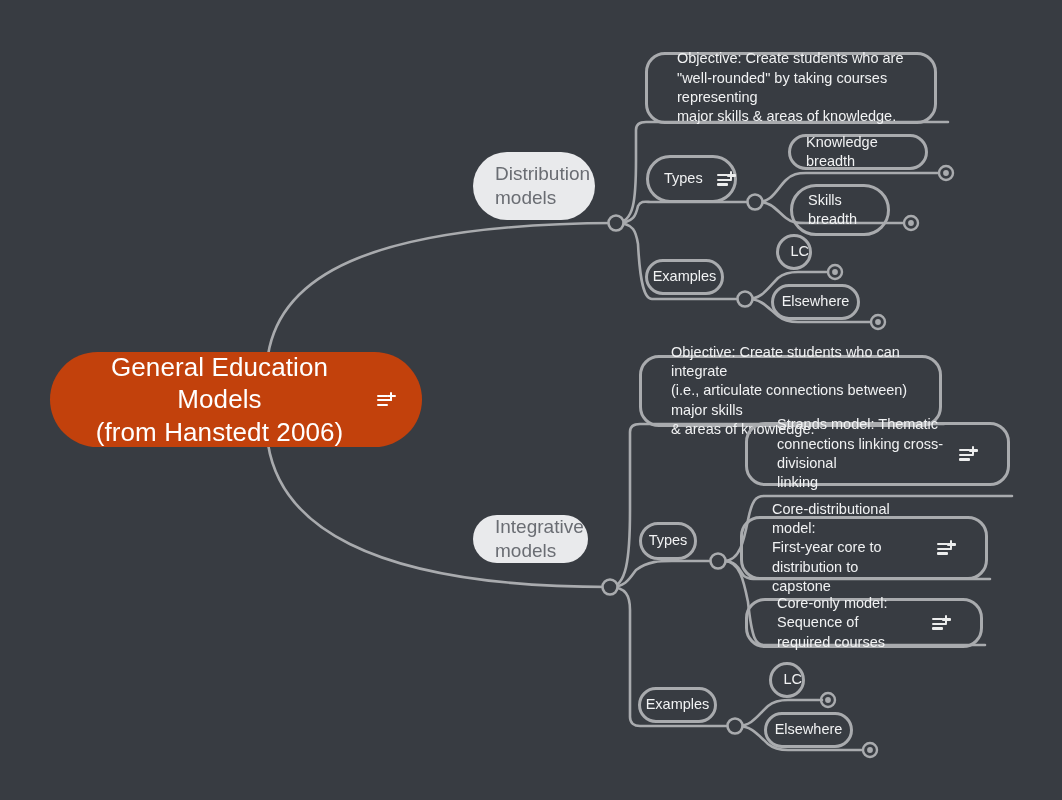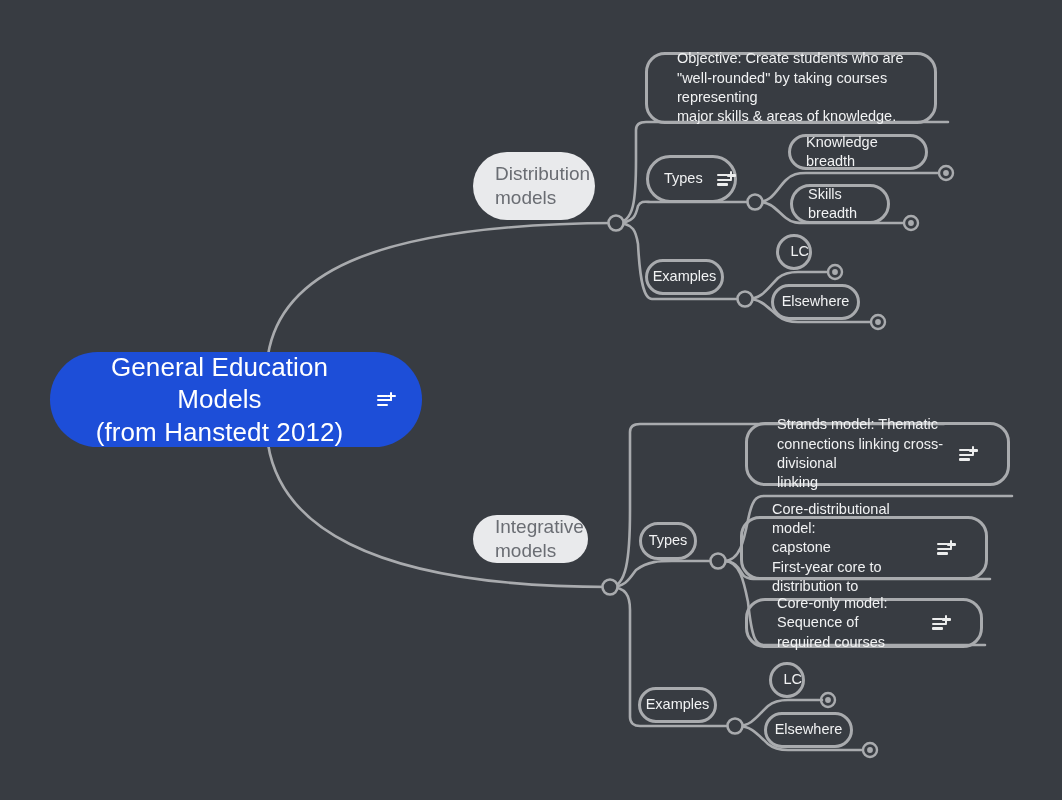--- a/index.html
+++ b/index.html
@@ -26,21 +26,21 @@
   .node {
     position: absolute;
     box-sizing: border-box;
     display: flex;
     align-items: center;
     z-index: 5;
   }
 
   
   .root {
-    background: #1d4ed8;
+    background: #c2410c;
     border-radius: 48px;
     color: #ffffff;
     padding: 0 26px;
     justify-content: space-between;
   }
   .root .label {
     font-size: 26px;
     line-height: 1.25;
     text-align: center;
     flex: 1;
@@ -186,21 +186,21 @@
       <g>
         <circle cx="870" cy="750" r="7" fill="none" stroke="#a9abae" stroke-width="2.4"></circle>
         <circle cx="870" cy="750" r="2.9" fill="#a9abae"></circle>
       </g>
     </g>
   </svg>
 
   <div class="node root" style="left:50px; top:352px; width:372px; height:95px;">
     <div class="label">
       <div>General Education Models</div>
-      <div>(from Hanstedt 2012)</div>
+      <div>(from Hanstedt 2006)</div>
     </div>
     <span class="noteicon">
       <i></i>
         <i></i>
         <i></i>
         <b></b>
     </span>
   </div>
 
   <div class="node branch" style="left:473px; top:152px; width:122px; height:68px;">
@@ -225,21 +225,21 @@
         <i></i>
         <i></i>
         <b></b>
     </span>
   </div>
 
   <div class="node outline pill plain" style="left:788px; top:134px; width:140px; height:36px;">
     <span class="label">Knowledge breadth</span>
   </div>
 
-  <div class="node outline pill plain" style="left:790px; top:184px; width:100px; height:40px;">
+  <div class="node outline pill plain" style="left:790px; top:184px; width:100px; height:52px;">
     <span class="label">Skills breadth</span>
   </div>
 
   <div class="node outline pill plain" style="left:645px; top:259px; width:79px; height:36px;">
     <span class="label">Examples</span>
   </div>
 
   <div class="node outline circle" style="left:776px; top:234px; width:36px; height:36px;">
     <span class="label">LC</span>
   </div>
@@ -248,20 +248,27 @@
     <span class="label">Elsewhere</span>
   </div>
 
   <div class="node branch" style="left:473px; top:515px; width:115px; height:48px;">
     <div class="label">
       <div>Integrative</div>
       <div>models</div>
     </div>
   </div>
 
+  <div class="node outline note" style="left:639px; top:355px; width:303px; height:72px; align-items:center;">
+    <div class="label">
+      <div>Objective: Create students who can integrate</div>
+      <div>(i.e., articulate connections between) major skills</div>
+      <div>&amp; areas of knowledge.</div>
+    </div>
+  </div>
 
   <div class="node outline pill plain" style="left:639px; top:522px; width:58px; height:38px;">
     <span class="label">Types</span>
   </div>
 
   <div class="node outline note" style="left:745px; top:422px; width:265px; height:64px;">
     <div class="label">
       <div>Strands model: Thematic</div>
       <div>connections linking cross-divisional</div>
       <div>linking</div>
@@ -270,22 +277,22 @@
       <i></i>
         <i></i>
         <i></i>
         <b></b>
     </span>
   </div>
 
   <div class="node outline note" style="left:740px; top:516px; width:248px; height:64px;gap:20px;">
     <div class="label">
       <div>Core-distributional model:</div>
+      <div>First-year core to distribution to</div>
       <div>capstone</div>
-      <div>First-year core to distribution to</div>
     </div>
     <span class="noteicon">
       <i></i>
         <i></i>
         <i></i>
         <b></b>
     </span>
   </div>
 
   <div class="node outline note" style="left:745px; top:598px; width:238px; height:50px;">

